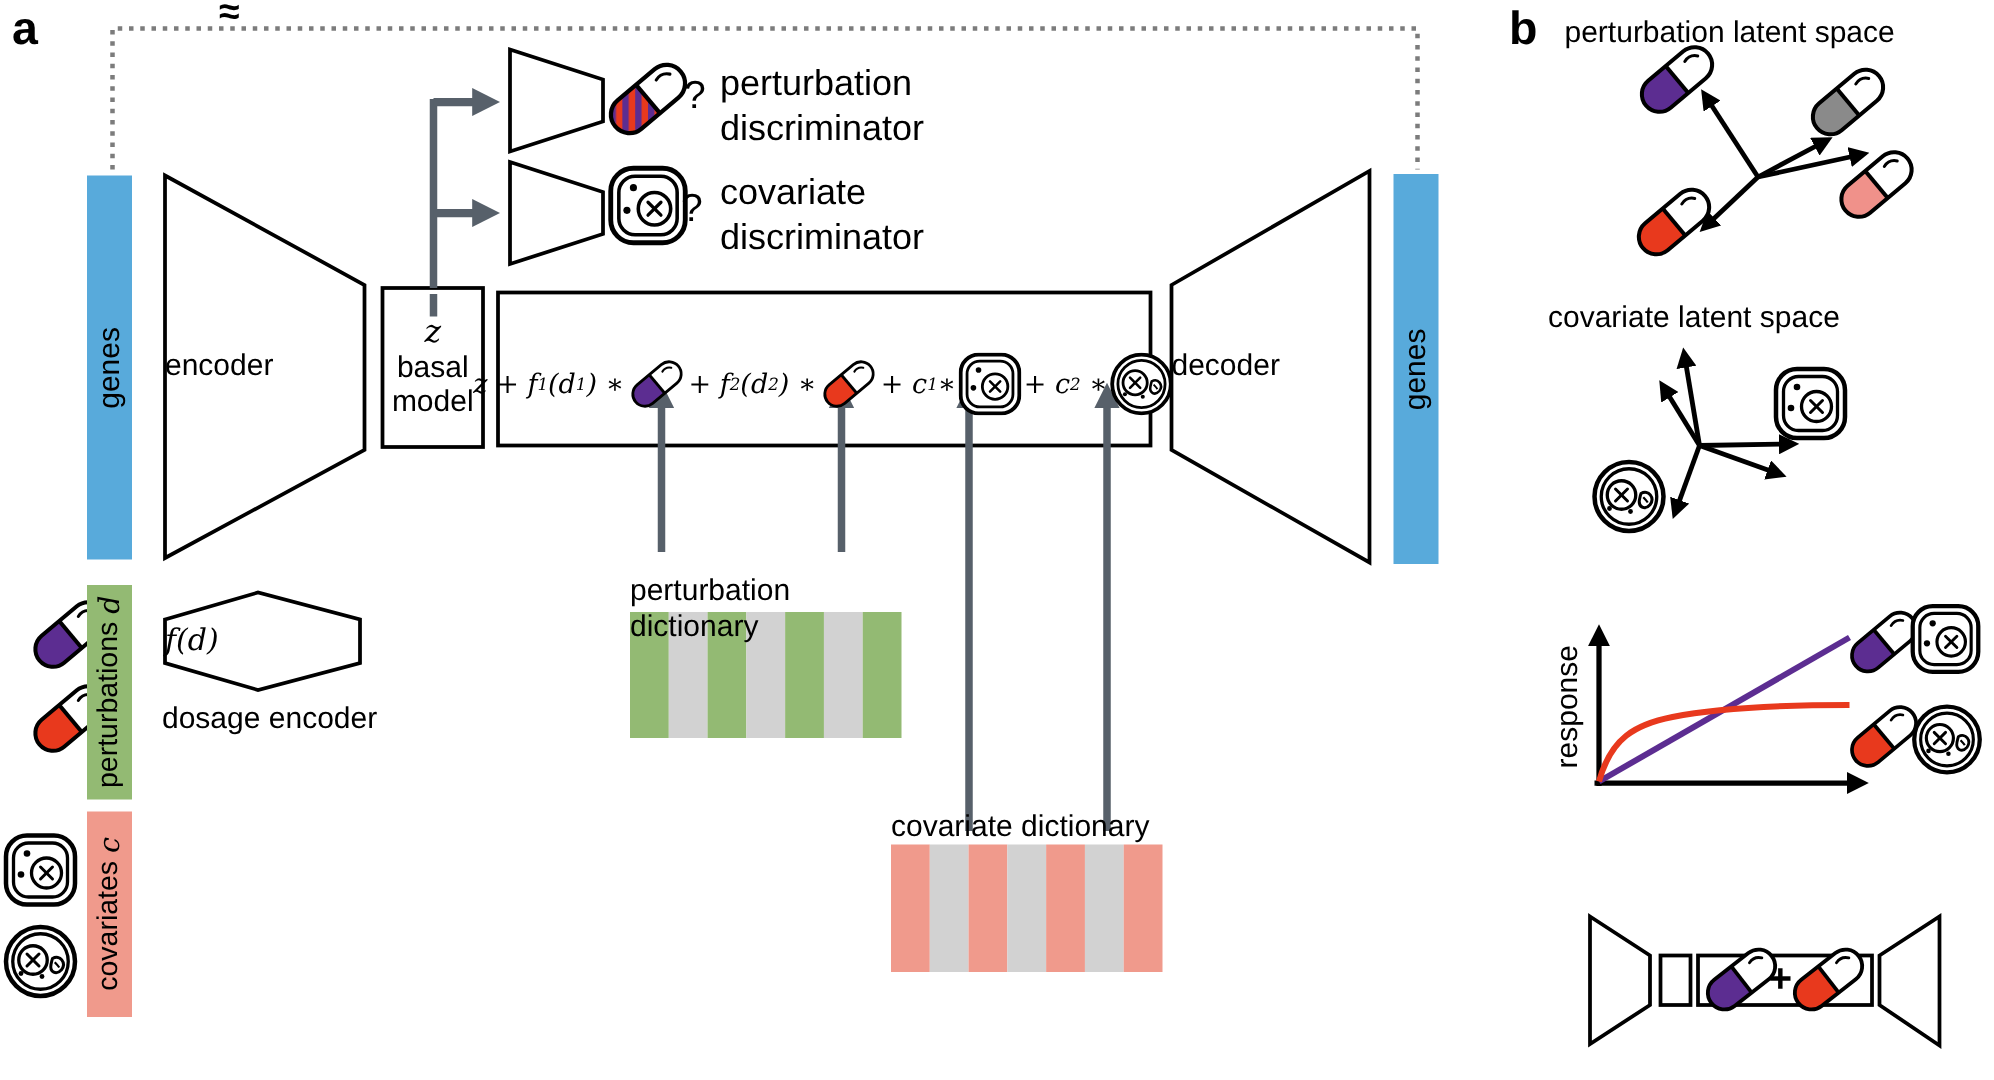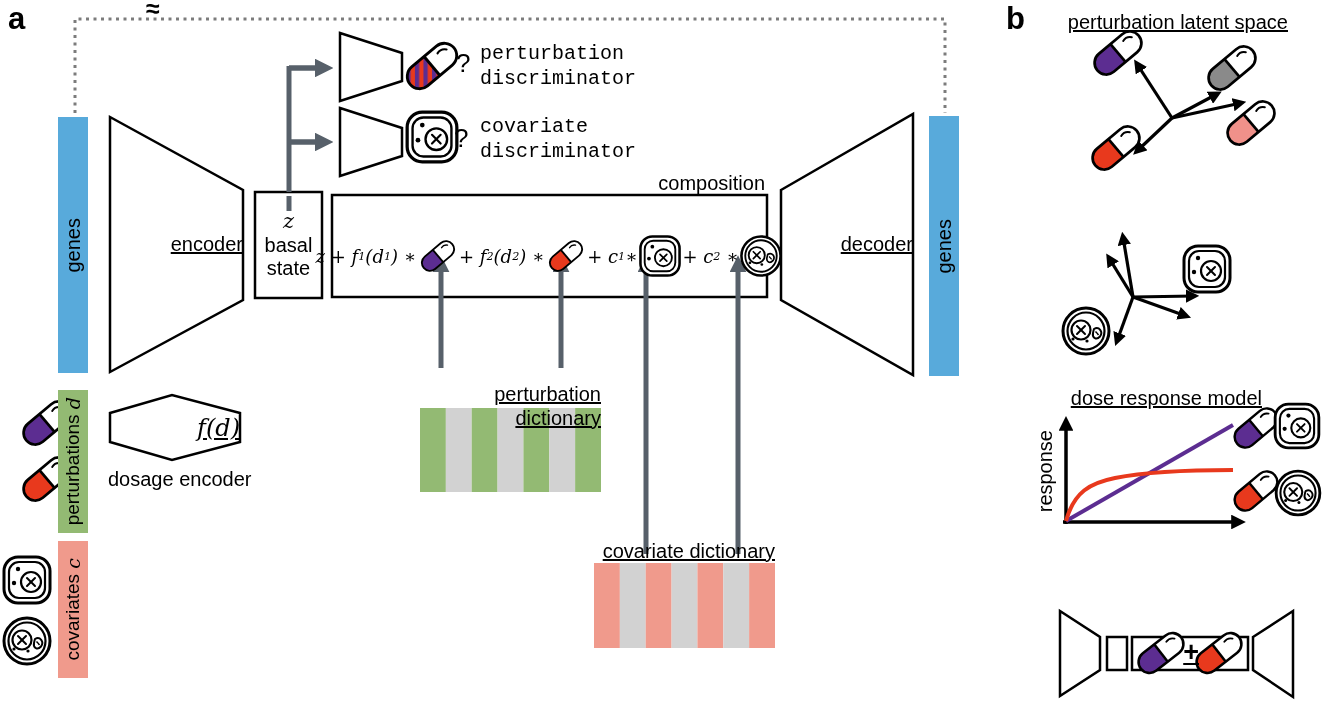--- a/index.html
+++ b/index.html
@@ -1,35 +1,35 @@
 <!DOCTYPE html>
 <html style="--genes-bar: #58AADB; --perturbations-bar: #93BA73; --covariates-bar: #F09A8C; --purple: #5C2D91; --red: #E8391D; --pink: #F0918A; --gray-pill: #8A8A8A; --arrow-gray: #57606A; --stripe-gray: #D2D2D2; --dict-green: #93BA73; --dict-pink: #F09A8C; --dotted-line: #7C7C7C;"><head>
 <meta charset="utf-8">
 <style>
   html,body{margin:0;padding:0;background:#fff;}
   .canvas{position:relative;width:1329px;height:720px;background:#fff;
           font-family:"Liberation Sans",sans-serif;color:#000;overflow:hidden;}
   .canvas svg.layer{position:absolute;left:0;top:0;}
   .lbl{position:absolute;line-height:1.2;}
   .panel-letter{font-weight:700;font-size:31px;}
-  .center{text-align:right;text-decoration:underline;}
+  .center{text-align:left;}
   .right{text-align:right;}
   .vwrap{position:absolute;display:flex;align-items:center;justify-content:center;}
   .vtext{writing-mode:vertical-rl;transform:rotate(180deg);white-space:nowrap;font-size:20px;}
   .mathvar{font-family:"DejaVu Serif",serif;font-style:italic;}
   .qmark{font-size:26px;}
   .formula{position:absolute;display:flex;align-items:center;justify-content:center;
            font-family:"DejaVu Serif",serif;font-style:italic;font-size:18px;gap:1px;}
   .term{display:flex;align-items:center;white-space:pre;}
   .term sub{font-size:0.62em;}
   .term svg{margin-left:2px;}
   .zbox-text{position:absolute;display:flex;flex-direction:column;align-items:center;
              justify-content:center;font-size:20px;line-height:1.18;}
   .zbox-text .zvar{font-family:"DejaVu Serif",serif;font-style:italic;font-size:21px;}
-  .disc-label{font-size:20px;line-height:1.25;font-family:Liberation Mono, monospace;}
+  .disc-label{font-size:24px;line-height:1.25;}
   .title20{font-size:20px;}
   .plus-sign{font-size:27px;font-weight:600;}
   #ah-gray path{fill:var(--arrow-gray,#57606A);}
 </style>
 </head>
 <body>
 
 <div class="canvas">
 
 <svg class="layer" width="1329" height="720" viewBox="0 0 1329 720">
@@ -186,36 +186,35 @@
 
 <div class="vwrap" style="left:58px;top:117px;width:30px;height:256px;">
   <span class="vtext">genes</span>
 </div>
 
 <div class="lbl center title20" style="left:110px;top:232px;width:133px;">encoder</div>
 
 <div class="zbox-text" style="left:255px;top:192px;width:67px;height:106px;">
   <span class="zvar">z</span>
   <span>basal</span>
-  <span>state</span>
+  <span>model</span>
 </div>
 
 <div class="lbl qmark" style="left:456px;top:48px;">?</div>
 <div class="lbl disc-label" style="left:480px;top:41px;">
   <div>perturbation</div>
   <div>discriminator</div>
 </div>
 
 <div class="lbl qmark" style="left:454px;top:123px;">?</div>
 <div class="lbl disc-label" style="left:480px;top:114px;">
   <div>covariate</div>
   <div>discriminator</div>
 </div>
 
-<div class="lbl right title20" style="left:565px;top:171px;width:200px;">composition</div>
 
 <div class="formula" style="left:333px;top:197px;width:432px;height:118px;">
   <span class="term">
     <span>z + f</span><sub>1</sub><span>(d</span><sub>1</sub><span>) ∗</span>
     <svg width="40" height="40" viewBox="-20 -20 40 40">
           <use href="#pill-shape" transform="rotate(-40) scale(0.62)" style="--pill-color:var(--purple,#5C2D91)"></use>
         </svg>
   </span>
   <span class="term">
     <span>+ f</span><sub>2</sub><span>(d</span><sub>2</sub><span>) ∗</span>
@@ -237,36 +236,36 @@
   </span>
 </div>
 
 <div class="lbl center title20" style="left:594px;top:539px;width:181px;">covariate dictionary</div>
 <div class="lbl center title20" style="left:420px;top:382px;width:181px;">perturbation dictionary</div>
 
 <div class="vwrap" style="left:58px;top:390px;width:30px;height:143px;">
   <span class="vtext" style="font-size:19px;"><span>perturbations </span><span class="mathvar">d</span></span>
 </div>
 
-<div class="lbl center mathvar" style="left:110px;top:414px;width:130px;font-size:24px;">f(d)</div>
+<div class="lbl center mathvar" style="left:110px;top:414px;width:130px;font-size:20px;">f(d)</div>
 <div class="lbl title20" style="left:108px;top:467px;">dosage encoder</div>
 
 <div class="vwrap" style="left:58px;top:541px;width:30px;height:137px;">
   <span class="vtext" style="font-size:19px;"><span>covariates </span><span class="mathvar">c</span></span>
 </div>
 
 <div class="lbl center title20" style="left:781px;top:232px;width:132px;">decoder</div>
 
 <div class="vwrap" style="left:929px;top:116px;width:30px;height:260px;">
   <span class="vtext">genes</span>
 </div>
 
 <div class="lbl panel-letter" style="left:1006px;top:0px;">b</div>
 <div class="lbl center title20" style="left:1043px;top:10px;width:245px;">perturbation latent space</div>
-<div class="lbl center title20" style="left:1040px;top:386px;width:222px;">dose response model</div>
+<div class="lbl center title20" style="left:1032px;top:200px;width:240px;">covariate latent space</div>
 
 <div class="vwrap" style="left:1033px;top:420px;width:24px;height:102px;">
   <span class="vtext">response</span>
 </div>
 
 <div class="lbl center plus-sign" style="left:1179px;top:636px;width:20px;">+</div>
 
 </div>
 
 </body></html>

